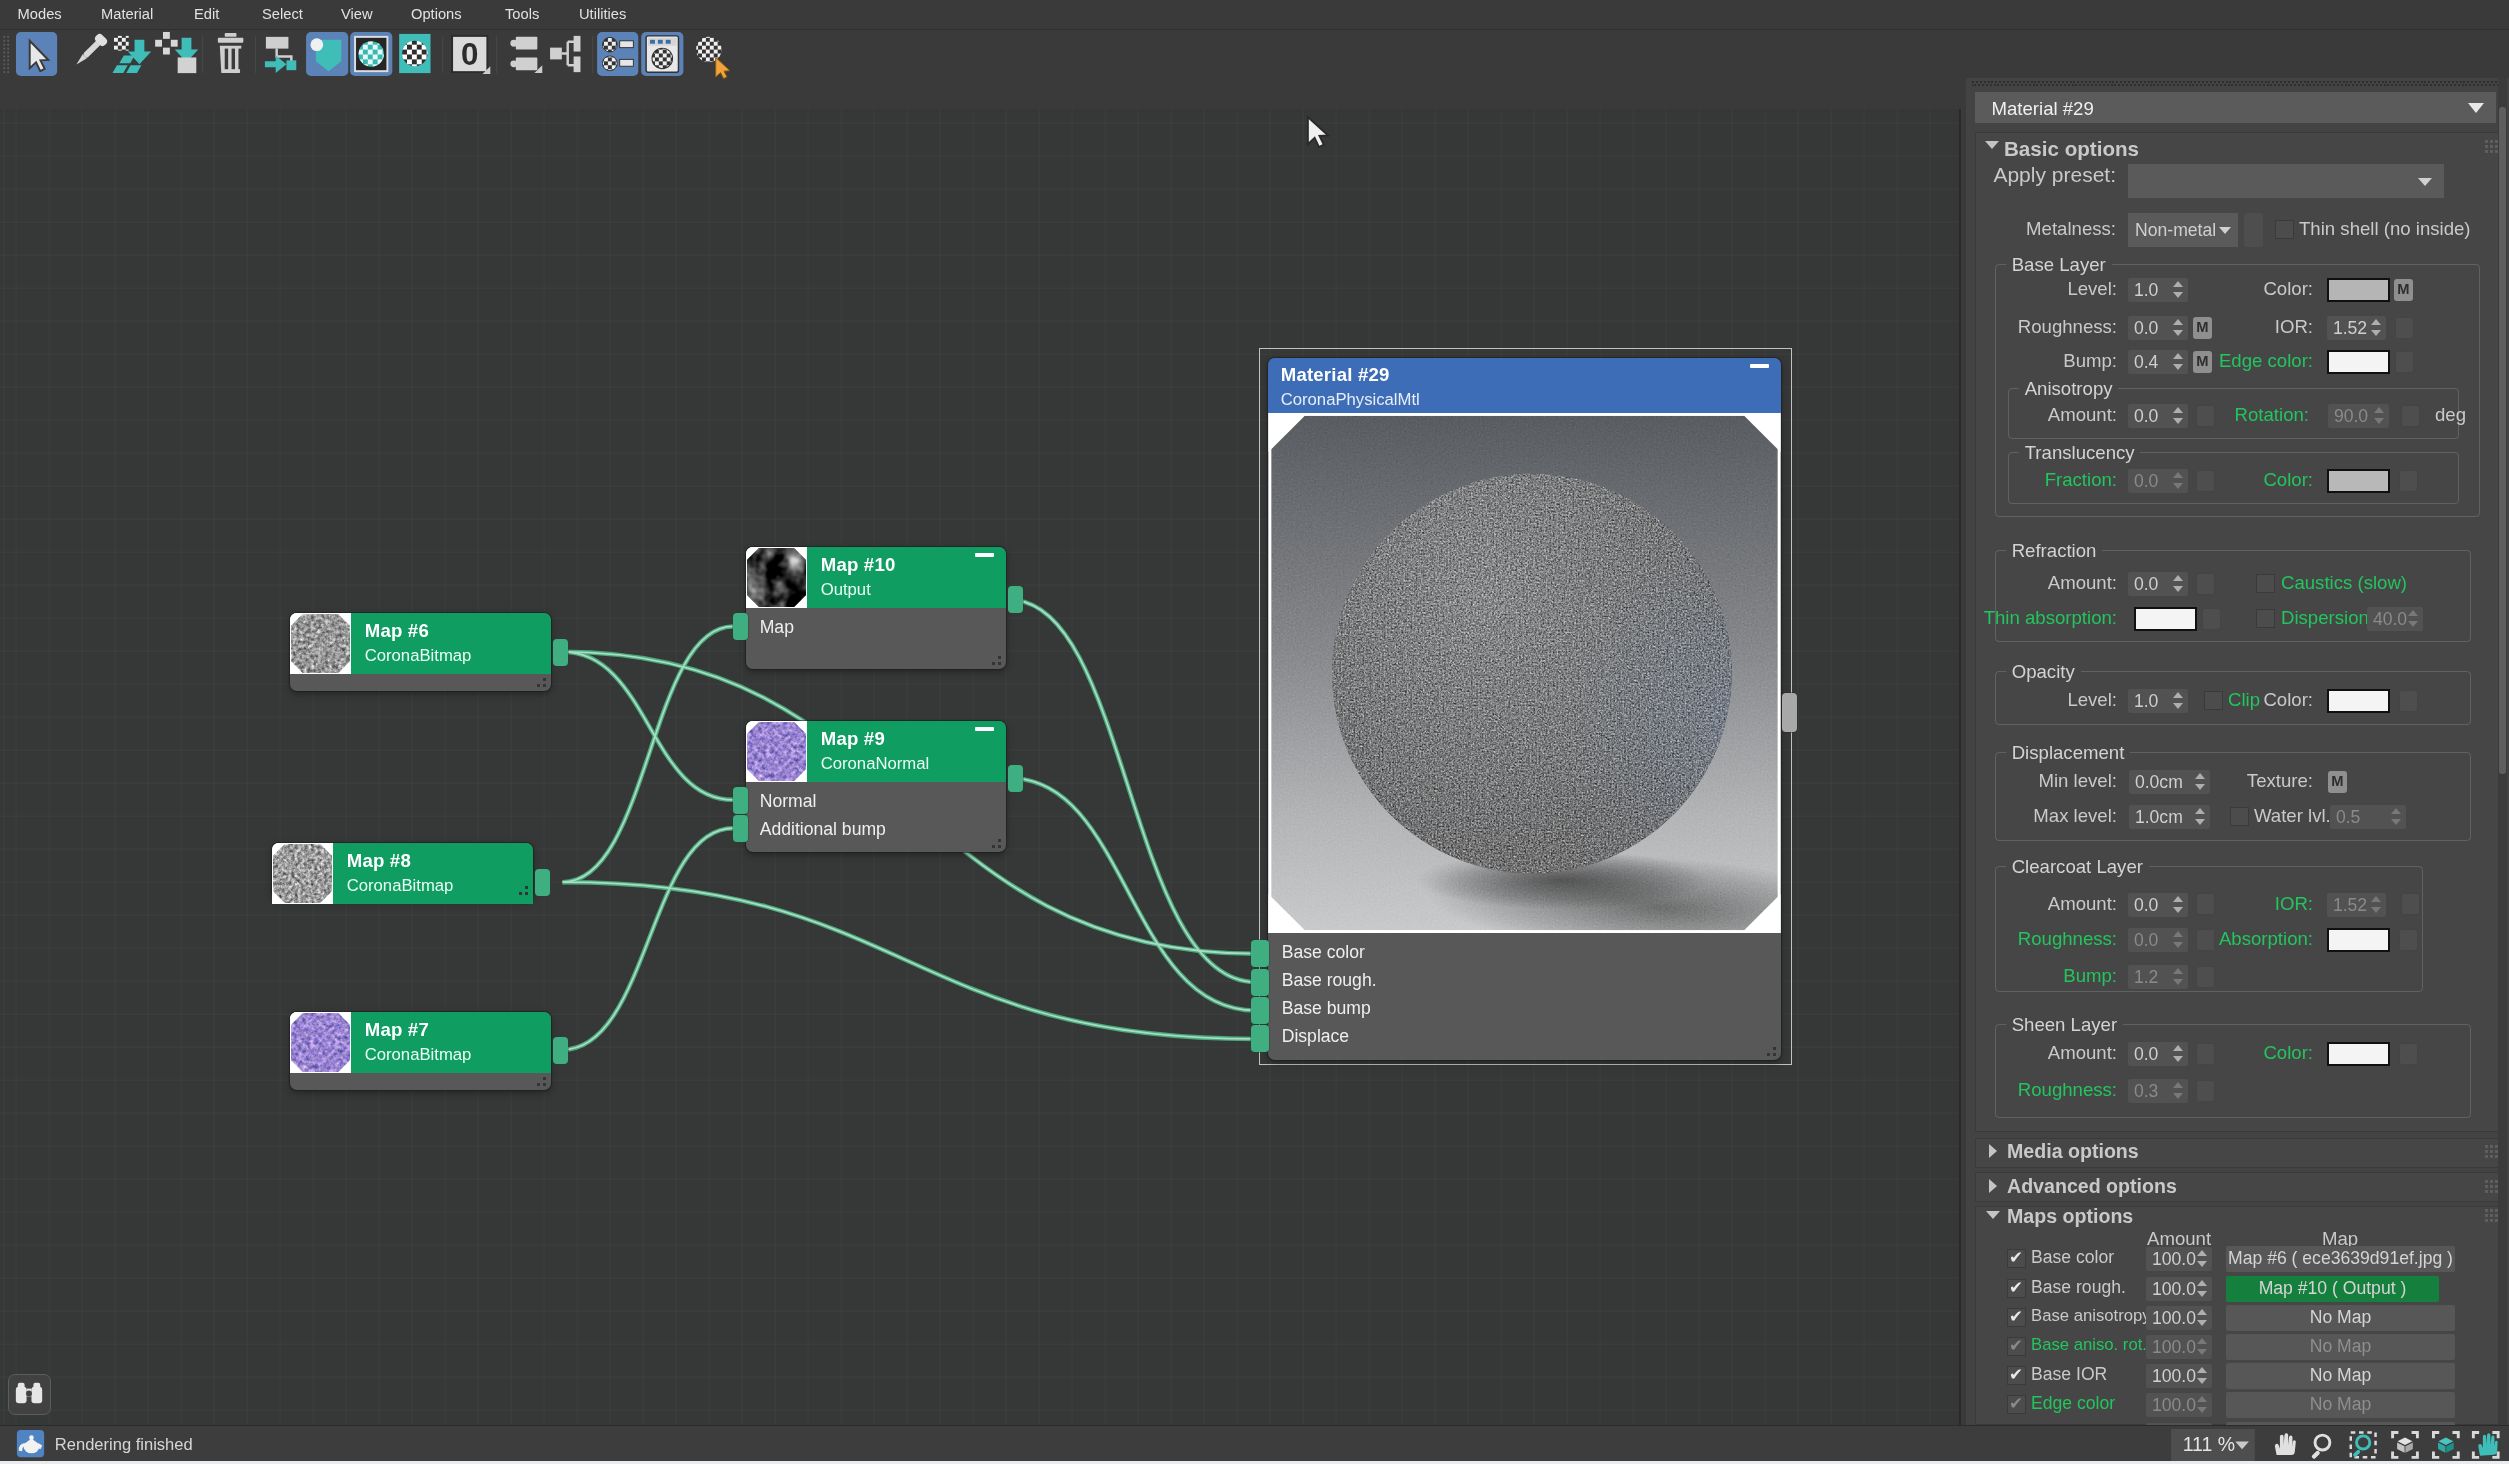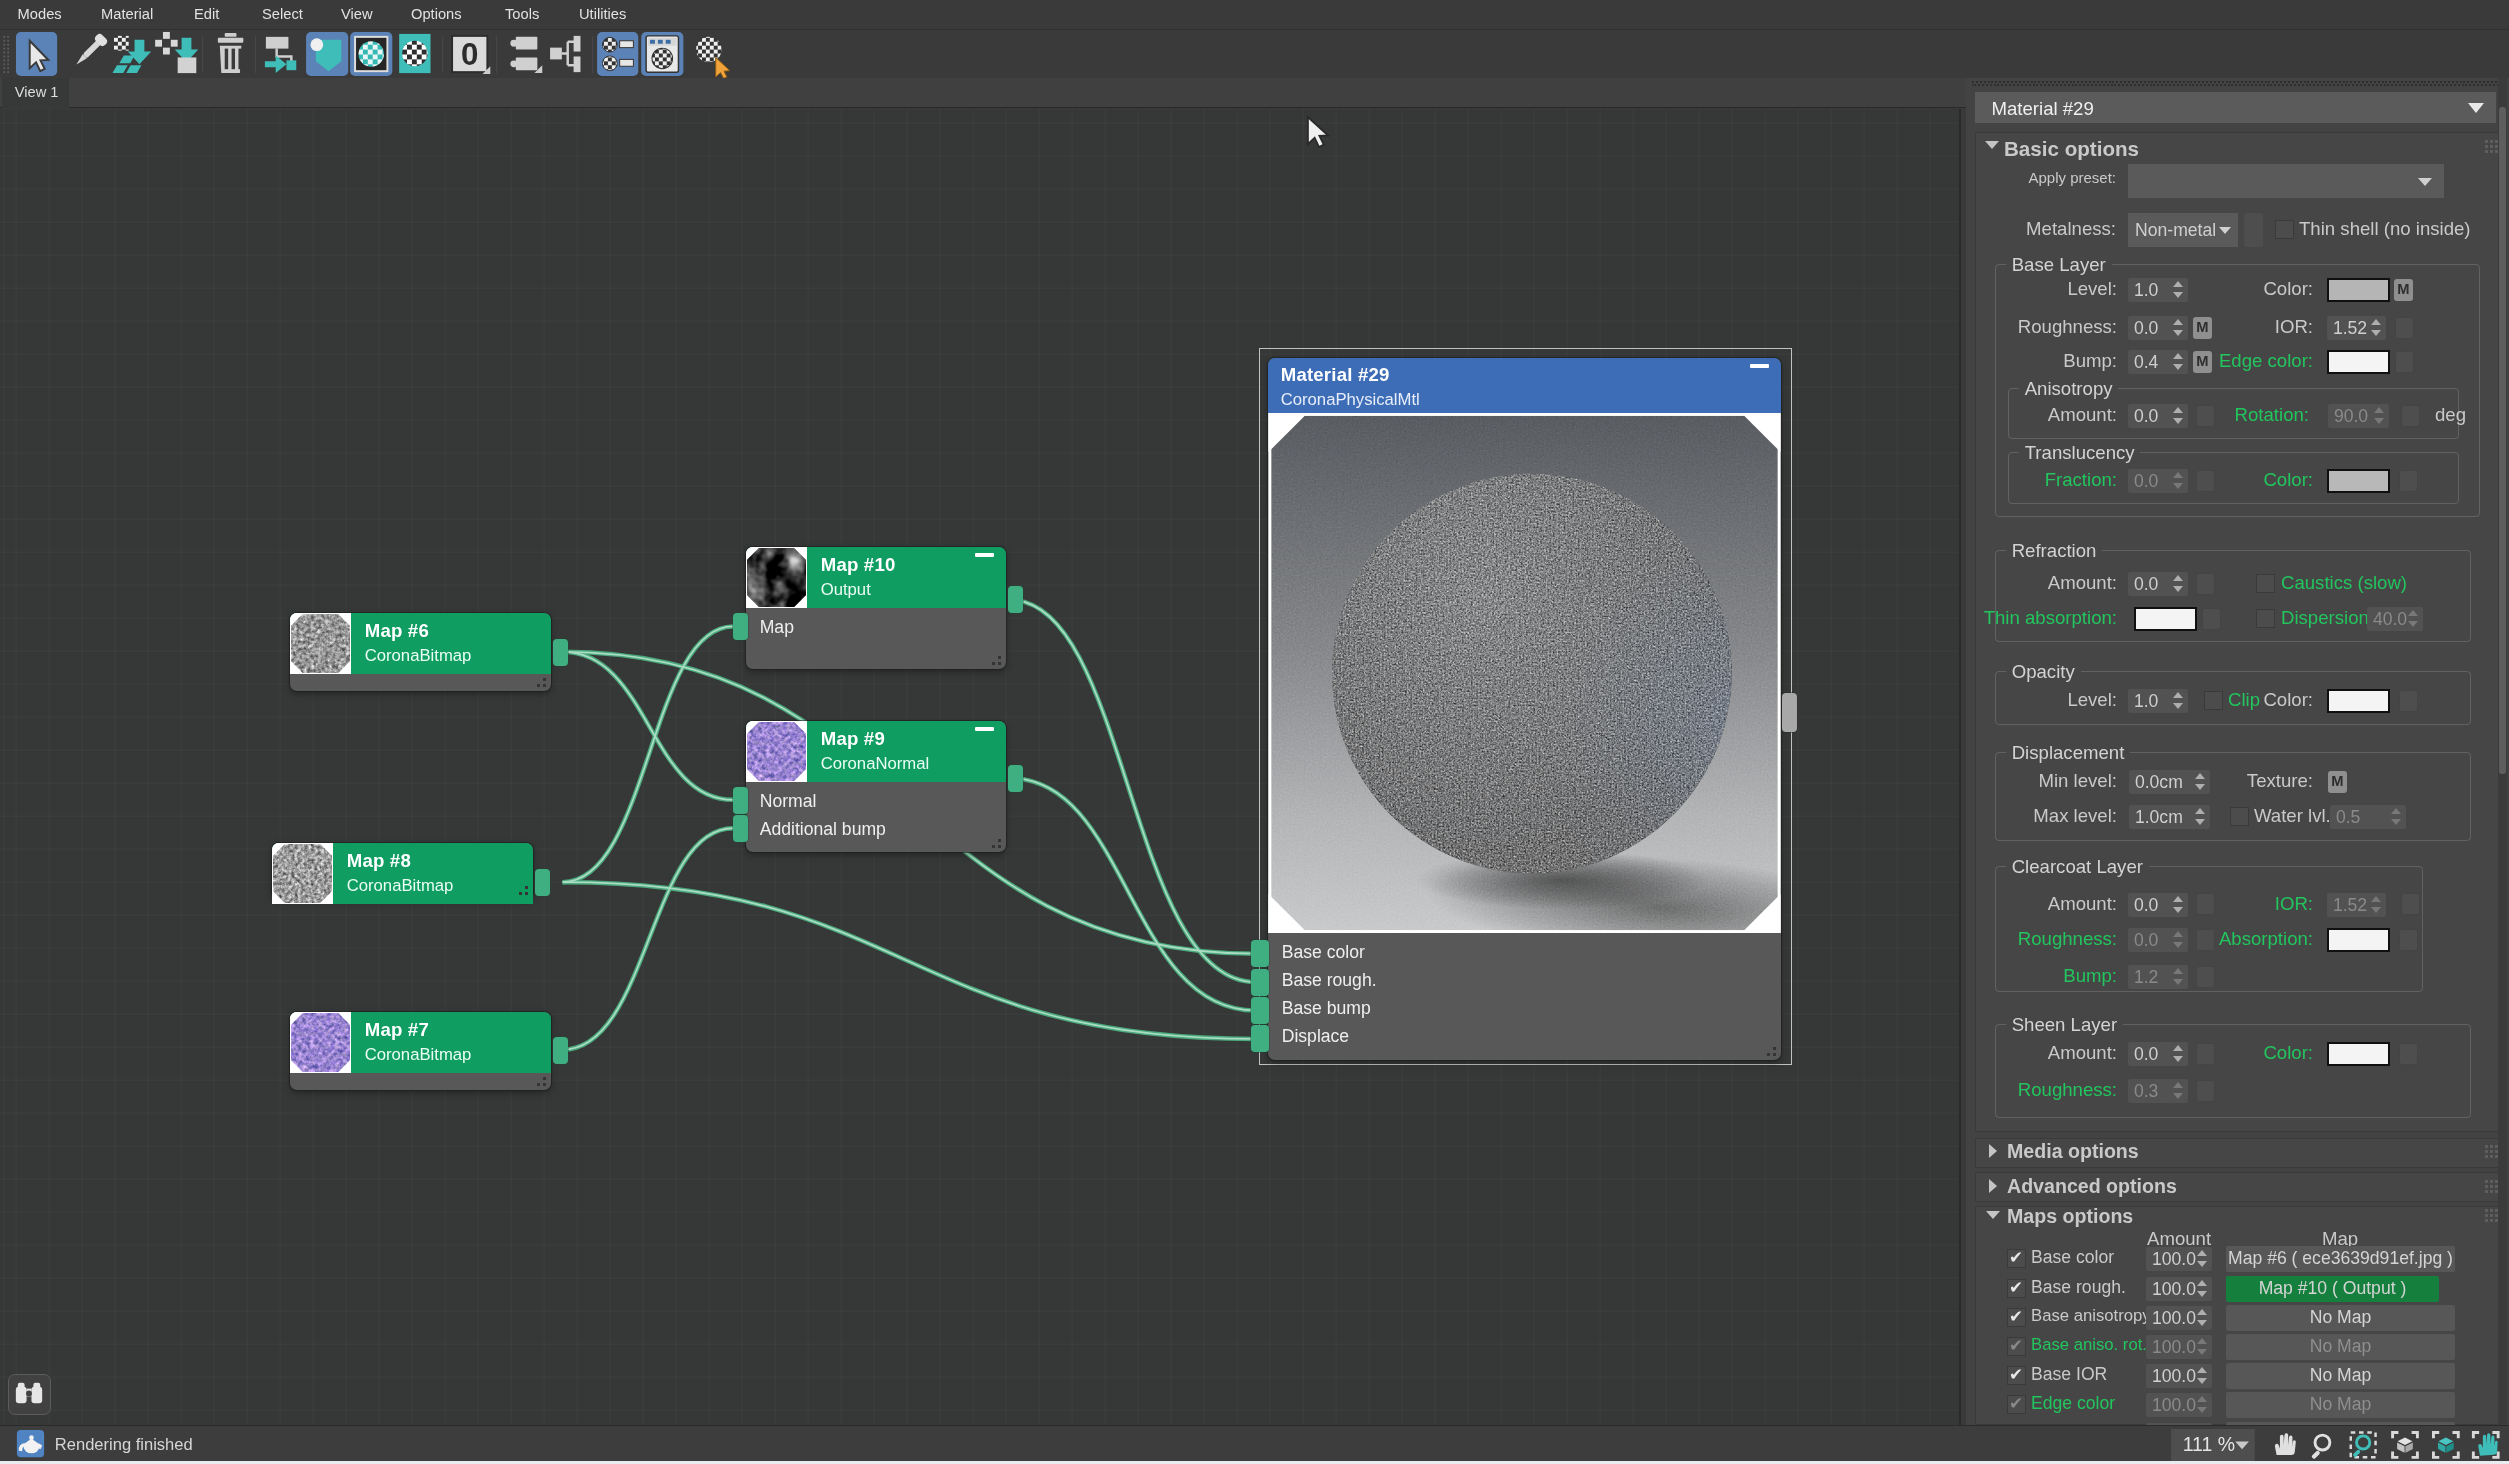--- a/index.html
+++ b/index.html
@@ -221,23 +221,20 @@
         <rect x="671" y="10" width="5" height="4" fill="#3a6ea5"></rect>
         <rect x="679" y="10" width="5" height="4" fill="#3a6ea5"></rect>
     <circle cx="675.5" cy="29" r="11" fill="#2e2e2e"></circle>
     <circle cx="675.5" cy="29" r="10" fill="url(#chks)"></circle>
 
     <circle cx="723" cy="20" r="13" fill="url(#chks)"></circle>
     <path d="M730 28 L730 48 L735 43.5 L738 49.5 L741.5 48 L738.5 42 L744.5 41.5 Z" fill="#f0a33a" stroke="#8a5a10" stroke-width="1"></path>
   </svg>
   </div>
 
-  <div id="tabstrip">
-      <div id="tab1">View 1</div>
-    </div>
 
   <div id="canvas">
     <svg width="0" height="0" style="position:absolute">
       <defs>
         <filter id="ngray" x="0" y="0" width="100%" height="100%" color-interpolation-filters="sRGB">
           <feTurbulence type="fractalNoise" baseFrequency="0.28" numOctaves="4" seed="11" result="t"></feTurbulence>
           <feColorMatrix in="t" type="matrix" values="0.52 0.52 0.52 0 -0.19  0.52 0.52 0.52 0 -0.19  0.52 0.52 0.52 0 -0.19  0 0 0 0 1"></feColorMatrix>
         </filter>
         <filter id="ngray2" x="0" y="0" width="100%" height="100%" color-interpolation-filters="sRGB">
           <feTurbulence type="fractalNoise" baseFrequency="0.3" numOctaves="4" seed="29" result="t"></feTurbulence>
@@ -489,21 +486,21 @@
   <div id="panel">
     <div class="abs" style="left:5.9px;top:2.9px;width:533px;height:4.9px;background-image:repeating-linear-gradient(90deg,#2e2e2e 0 2px,transparent 2px 3.9px),repeating-linear-gradient(90deg,#2e2e2e 0 2px,transparent 2px 3.9px);background-size:100% 2px;background-position:0 0,2px 2.9px;background-repeat:repeat-x"></div>
     <div class="abs" style="left:8.8px;top:13.7px;width:521px;height:31px;background:#5b5b5b">
       <div style="position:absolute;left:16.7px;top:5.9px;font-size:18.6px;color:#f0f0f0">Material #29</div>
       <div style="position:absolute;right:11.8px;top:11.8px;width:0;height:0;border-left:8.8px solid transparent;border-right:8.8px solid transparent;border-top:10.8px solid #e8e8e8"></div>
     </div>
     <div class="abs" style="left:8.8px;top:54px;width:526px;height:1000px;background:#464646;border:1px solid #3a3a3a"></div>
     <div class="abs" style="left:18.6px;top:63px;width:0;height:0;border-left:7.8px solid transparent;border-right:7.8px solid transparent;border-top:8.8px solid #c4c4c4"></div>
     <div class="lab" style="left:38px;top:59px;font-weight:bold;font-size:20.6px;">Basic options</div>
     <div class="abs" style="left:519px;top:62px;width:13.7px;height:13.7px;background-image:repeating-linear-gradient(90deg,#5f5f5f 0 2.9px,transparent 2.9px 4.9px),repeating-linear-gradient(90deg,#5f5f5f 0 2.9px,transparent 2.9px 4.9px),repeating-linear-gradient(90deg,#5f5f5f 0 2.9px,transparent 2.9px 4.9px);background-size:100% 2.9px;background-position:0 0,0 4.9px,0 9.8px;background-repeat:repeat-x"></div>
-    <div class="lab r" style="left:150px;top:91px;font-size:15px">Apply preset:</div>
+    <div class="lab r" style="left:150px;top:85px;font-size:21px">Apply preset:</div>
     <div class="abs" style="left:162px;top:86px;width:316px;height:34px;background:#5a5a5a"></div>
     <div class="abs" style="left:452px;top:100px;width:0;height:0;border-left:7.8px solid transparent;border-right:7.8px solid transparent;border-top:8.8px solid #d0d0d0"></div>
     <div class="lab r" style="left:150px;top:140px;font-size:18.6px">Metalness:</div>
     <div class="abs" style="left:162px;top:135px;width:110px;height:34px;background:#5a5a5a"></div>
     <div class="abs" style="left:169px;top:142px;font-size:17.6px;color:#cfcfcf">Non-metal</div>
     <div class="abs" style="left:253px;top:149px;width:0;height:0;border-left:6.9px solid transparent;border-right:6.9px solid transparent;border-top:7.8px solid #d0d0d0"></div>
     <div class="abs" style="left:278px;top:135px;width:18.6px;height:34px;background:#4e4e4e;border-radius:2.9px"></div>
     <div class="cb" style="left:309px;top:142px"></div>
     <div class="lab" style="left:333px;top:140px;font-size:18.6px">Thin shell (no inside)</div>
     <div class="group" style="left:29px;top:186px;width:485px;height:253px">

